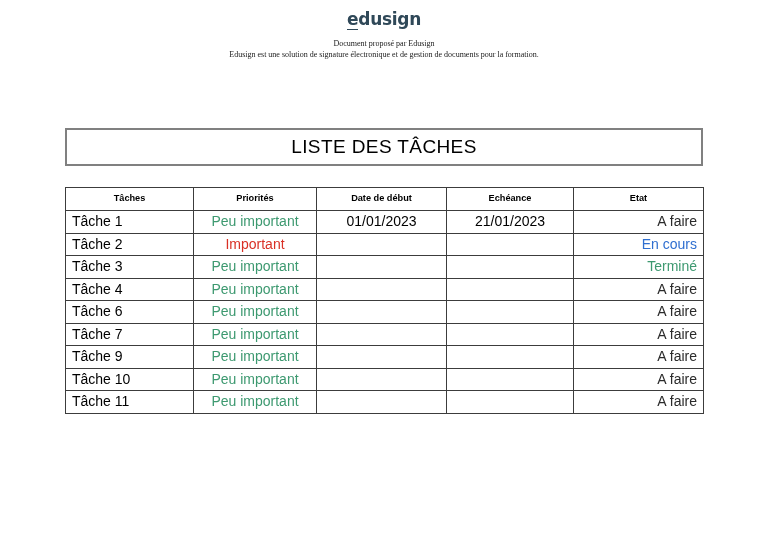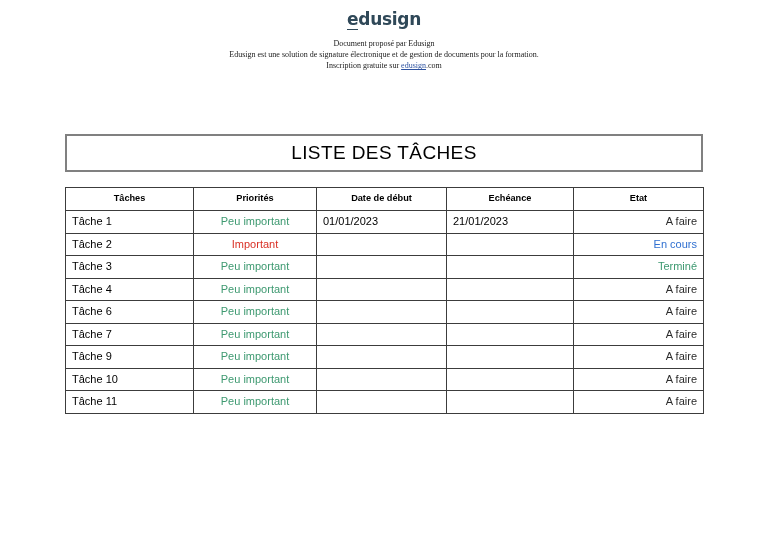--- a/index.html
+++ b/index.html
@@ -52,21 +52,21 @@
   .tagline .line { display: block; white-space: nowrap; }
   .tagline a.site-link {
     color: #2d52a0;
     text-decoration: underline;
   }
 
   
   .title-banner {
     position: absolute;
     left: 65px;
-    top: 134px;
+    top: 128px;
     width: 638px;
     height: 38px;
     box-sizing: border-box;
     border: 2px solid #808080;
     background: #ffffff;
     display: flex;
     align-items: center;
     justify-content: center;
   }
   .title-text {
@@ -91,55 +91,54 @@
   .task-table col.c-prio  { width: 123px; }
   .task-table col.c-start { width: 130px; }
   .task-table col.c-due   { width: 127px; }
   .task-table col.c-state { width: 130px; }
 
   .task-table th,
   .task-table td {
     border: 1px solid #3c3c3c;
     height: 22.5px;
     padding: 0 6px;
-    font-size: 11px;
+    font-size: 14px;
     font-family: "Liberation Sans", sans-serif;
     line-height: 1.2;
     vertical-align: middle;
     box-sizing: border-box;
   }
   .task-table th {
     font-weight: 700;
     text-align: center;
     font-size: 9.2px;
     height: 23px;
   }
   .cell-task   { text-align: left; }
   .cell-prio   { text-align: center; }
-  .cell-date   { text-align: left; padding-right: 9px; }
+  .cell-date   { text-align: center; padding-right: 9px; }
   .cell-state  { text-align: right; }
 
   .prio-low    { color: #3d9970; }
   .prio-high   { color: #d93025; }
   .state-todo  { color: #2b2b2b; }
   .state-doing { color: #2f6fd0; }
   .state-done  { color: #3d9970; }
 </style>
 </head>
 <body>
 
 <div class="page">
 
   <div class="brand-block">
     <div class="brand-logo"><span class="logo-e">e</span><span>dusign</span></div>
 
     <div class="tagline">
       <span class="line">Document proposé par Edusign</span>
       <span class="line">Edusign est une solution de signature électronique et de gestion de documents pour la formation.</span>
-      <span class="line"><span>Inscription gratuite sur </span><a class="site-link" href="#">edusign</a><span>.com</span></span>
     </div>
   </div>
 
   <div class="title-banner">
     <span class="title-text">LISTE DES TÂCHES</span>
   </div>
 
   <table class="task-table">
     <colgroup>
       <col class="c-task">

